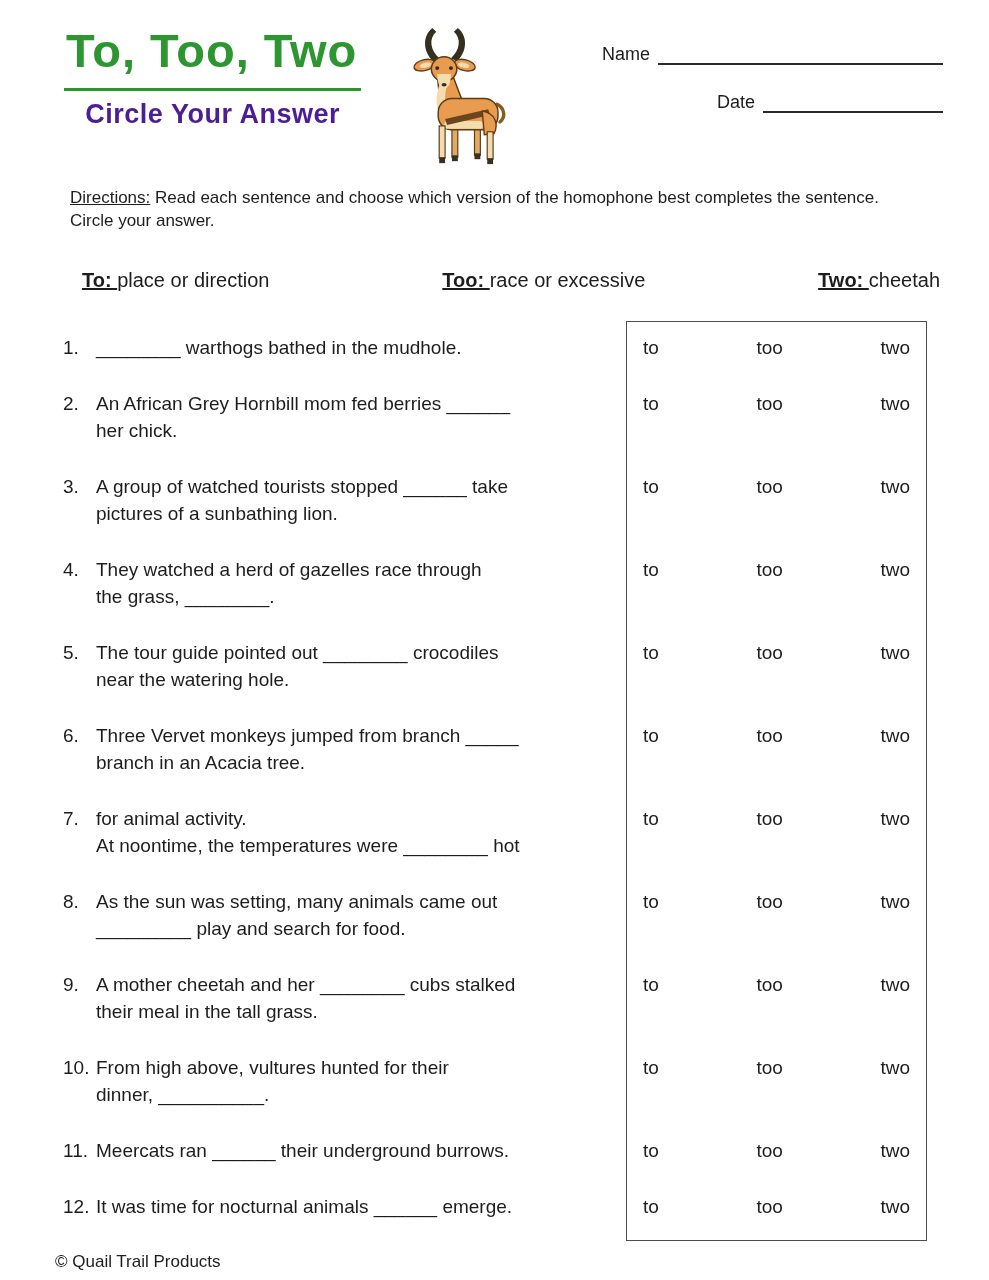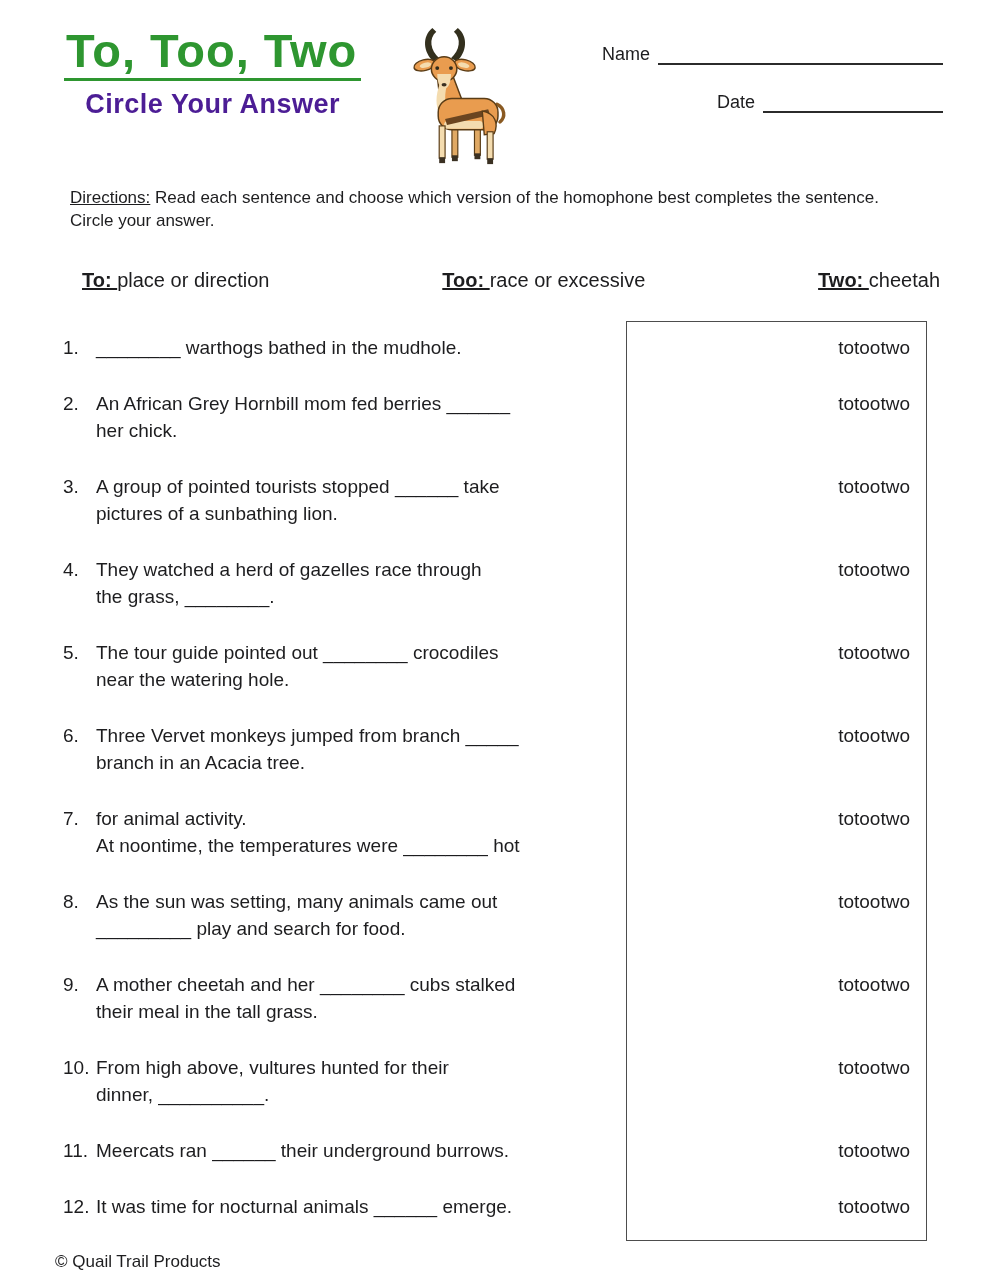--- a/index.html
+++ b/index.html
@@ -23,21 +23,21 @@
     padding: 26px 46px 0 64px;
   }
   .title-block { flex: 0 0 auto; }
   .page-title {
     display: inline-block;
     font-size: 47px;
     font-weight: bold;
     letter-spacing: 1px;
     color: #2e9630;
     border-bottom: 3px solid #2e9630;
-    padding: 0 4px 3px 2px;
+    padding: 0 4px 13px 2px;
     line-height: 1.05;
   }
   .page-subtitle {
     margin-top: 8px;
     text-align: center;
     font-size: 27px;
     font-weight: bold;
     color: #4c1d95;
     letter-spacing: 0.5px;
   }
@@ -95,21 +95,21 @@
     padding-right: 8px;
     display: flex;
     font-size: 19px;
     line-height: 27px;
   }
   .q-num { min-width: 33px; flex-shrink: 0; }
   .q-line { display: block; white-space: nowrap; }
   .q-ans {
     width: 301px;
     display: flex;
-    justify-content: flex-end;
+    justify-content: space-between;
     padding: 0 17px 0 17px;
     font-size: 19px;
     line-height: 27px;
   }
   .answer-option { cursor: pointer; }
 
   
   .footer {
     margin: 32px 0 0 55px;
     font-size: 17px;
@@ -226,21 +226,21 @@
           <div class="q-ans">
             <span class="answer-option">to</span>
             <span class="answer-option">too</span>
             <span class="answer-option">two</span>
           </div>
         </div>
         <div class="q-row">
           <div class="q-left">
             <span class="q-num">3.</span>
             <span class="q-text">
-              <span class="q-line">A group of pointed tourists stopped ______ take</span>
+              <span class="q-line">A group of watched tourists stopped ______ take</span>
               <span class="q-line">pictures of a sunbathing lion.</span>
             </span>
           </div>
           <div class="q-ans">
             <span class="answer-option">to</span>
             <span class="answer-option">too</span>
             <span class="answer-option">two</span>
           </div>
         </div>
         <div class="q-row">

